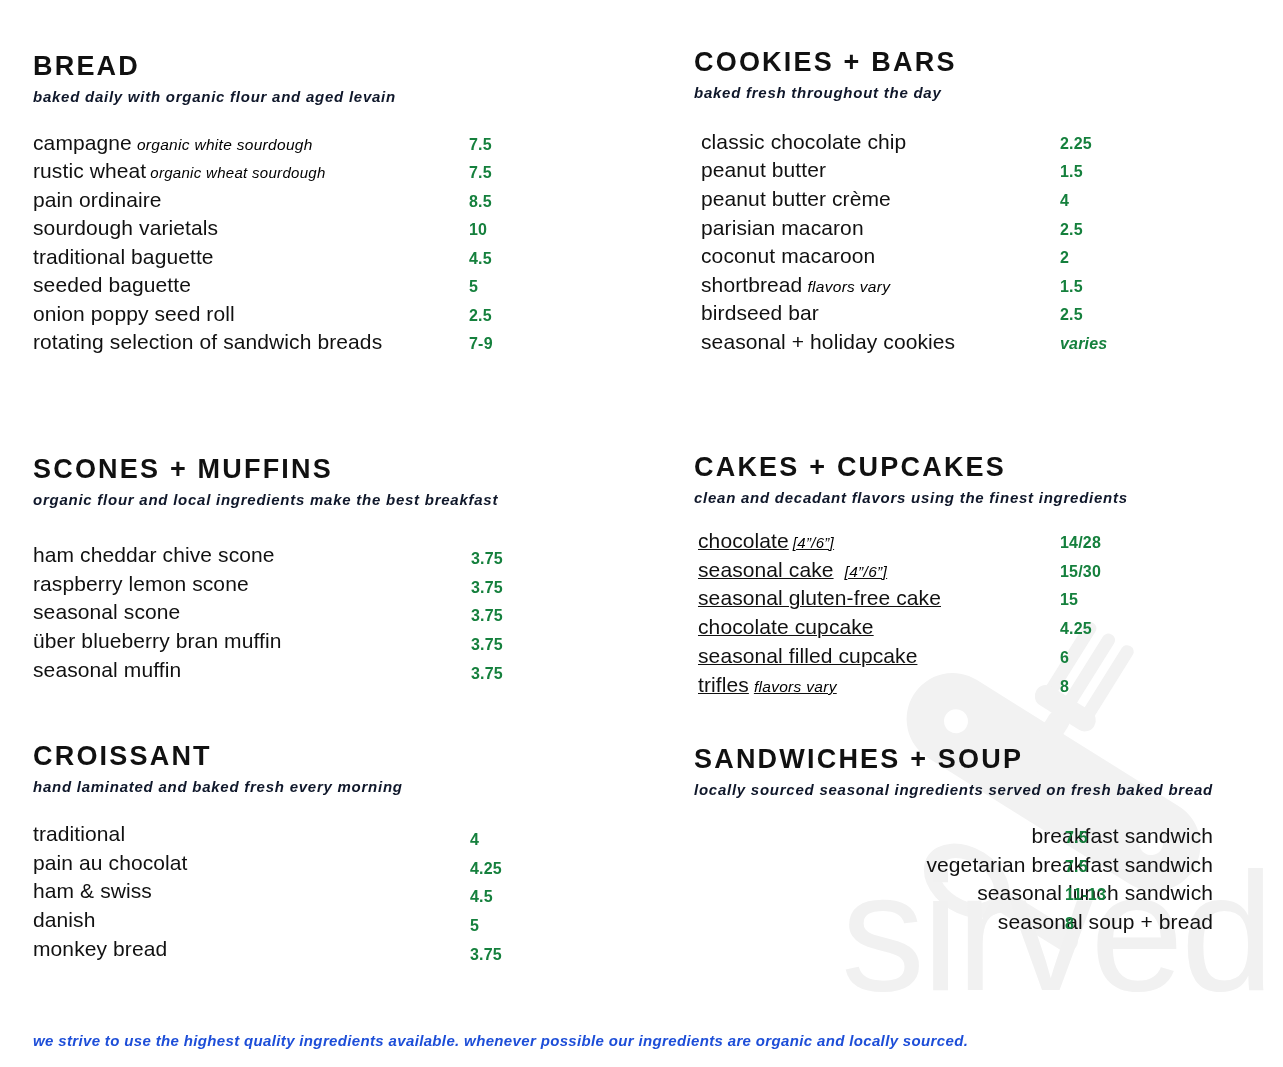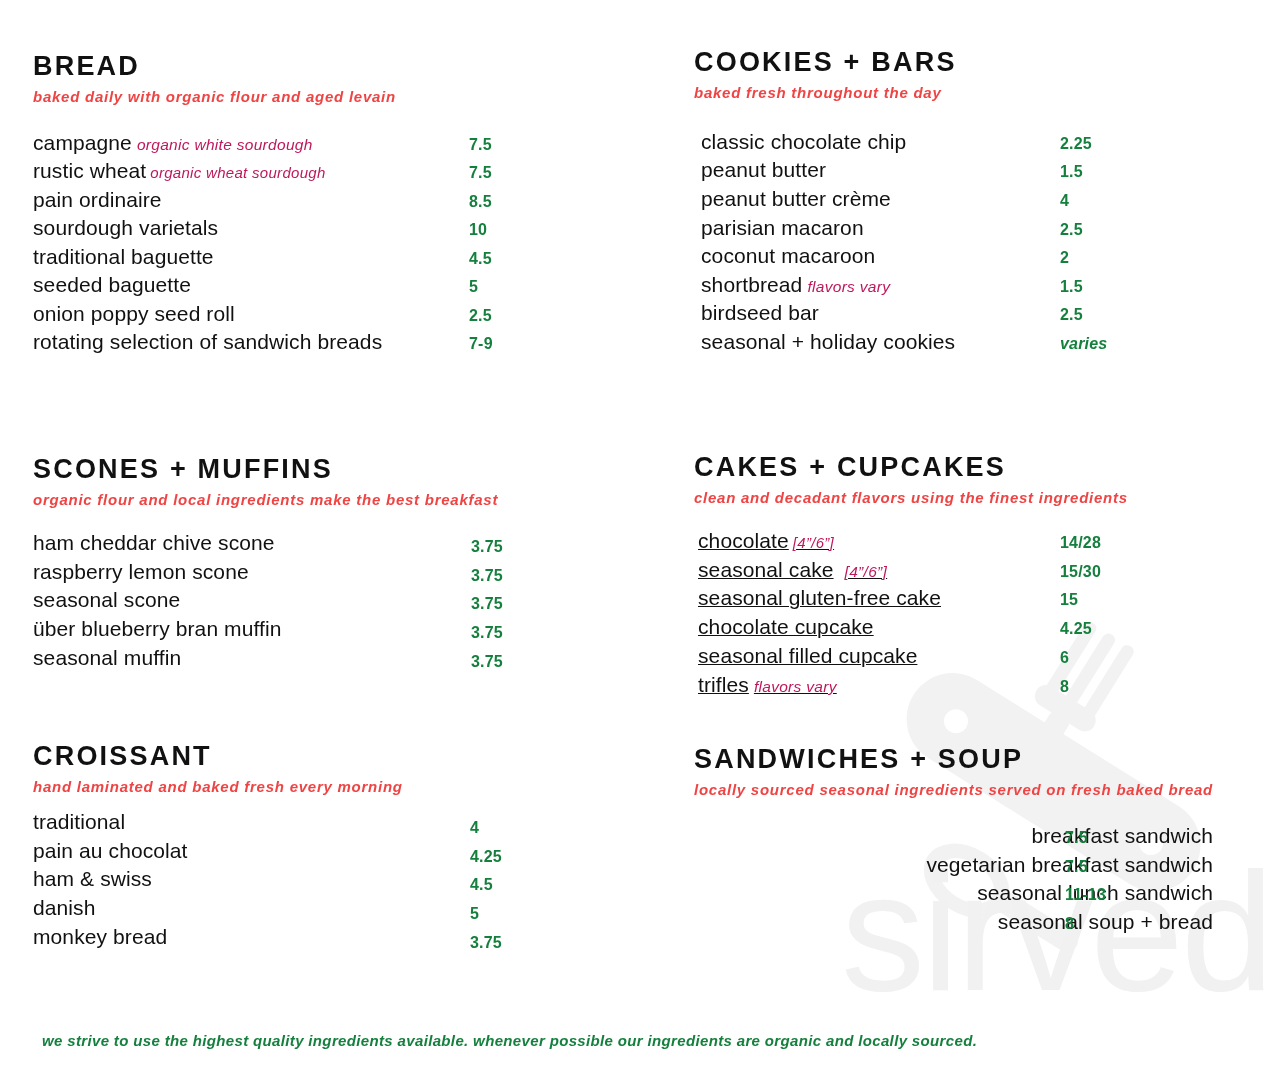--- a/index.html
+++ b/index.html
@@ -70,21 +70,21 @@
     color: #111;
     margin: 0;
     line-height: 1.05;
     white-space: nowrap;
   }
   .sec-sub {
     font-size: 15px;
     font-style: italic;
     font-weight: 700;
     letter-spacing: 0.75px;
-    color: #ef4444;
+    color: #0f172a;
     margin: 9px 0 0 0;
     line-height: 1.1;
     white-space: nowrap;
   }
 
   .items { margin: 0; padding: 0; list-style: none; }
 
   .item {
     display: block;
     position: relative;
@@ -93,21 +93,21 @@
   .item-name {
     font-size: 21px;
     font-weight: 400;
     color: #111;
     letter-spacing: 0.1px;
   }
   .item-note {
     font-size: 15.5px;
     font-style: italic;
     font-weight: 400;
-    color: #be185d;
+    color: #000000;
     letter-spacing: 0.3px;
     margin-left: 5px;
   }
   .item-note.tight { margin-left: 4px; font-size: 15px; }
   .item-note.spaced { margin-left: 11px; }
 
   .item-price {
     position: absolute;
     font-size: 16px;
     font-weight: 700;
@@ -121,27 +121,27 @@
 
   
   
   #sec-bread { left: 0; top: 52px; }
   #sec-bread .items { margin-top: 25px; }
   #sec-bread .item { height: 28.5px; }
   #sec-bread .item-price { left: 436px; top: 5px; }
 
   
   #sec-scones { left: 0; top: 455px; }
-  #sec-scones .items { margin-top: 22px; }
+  #sec-scones .items { margin-top: 34px; }
   #sec-scones .item { height: 28.8px; }
   #sec-scones .item-price { left: 438px; top: 7px; }
 
   
   #sec-croissant { left: 0; top: 742px; }
-  #sec-croissant .items { margin-top: 14px; }
+  #sec-croissant .items { margin-top: 26px; }
   #sec-croissant .item { height: 28.8px; }
   #sec-croissant .item-price { left: 437px; top: 9px; }
 
   
   #sec-cookies { left: 0; top: 48px; }
   #sec-cookies .items { margin-top: 28px; margin-left: 7px; }
   #sec-cookies .item { height: 28.6px; }
   #sec-cookies .item-price { left: 359px; top: 5px; }
 
   
@@ -152,27 +152,27 @@
 
   
   #sec-sandwiches { left: 0; top: 745px; }
   #sec-sandwiches .items { margin-top: 25px; margin-left: 6px; text-align: right; }
   #sec-sandwiches .item { height: 28.8px; }
   #sec-sandwiches .item-price { left: 365px; top: 5px; }
 
   
   #footer-note {
     position: absolute;
-    left: 42px;
+    left: 33px;
     top: 1032px;
     font-size: 15px;
     font-style: italic;
     font-weight: 700;
     letter-spacing: 0.35px;
-    color: #15803d;
+    color: #1d4ed8;
     white-space: nowrap;
     z-index: 2;
   }
 </style>
 </head>
 <body>
 
 <div id="watermark">
   <svg viewBox="0 0 400 330">
     <g fill="#f2f2f2">

